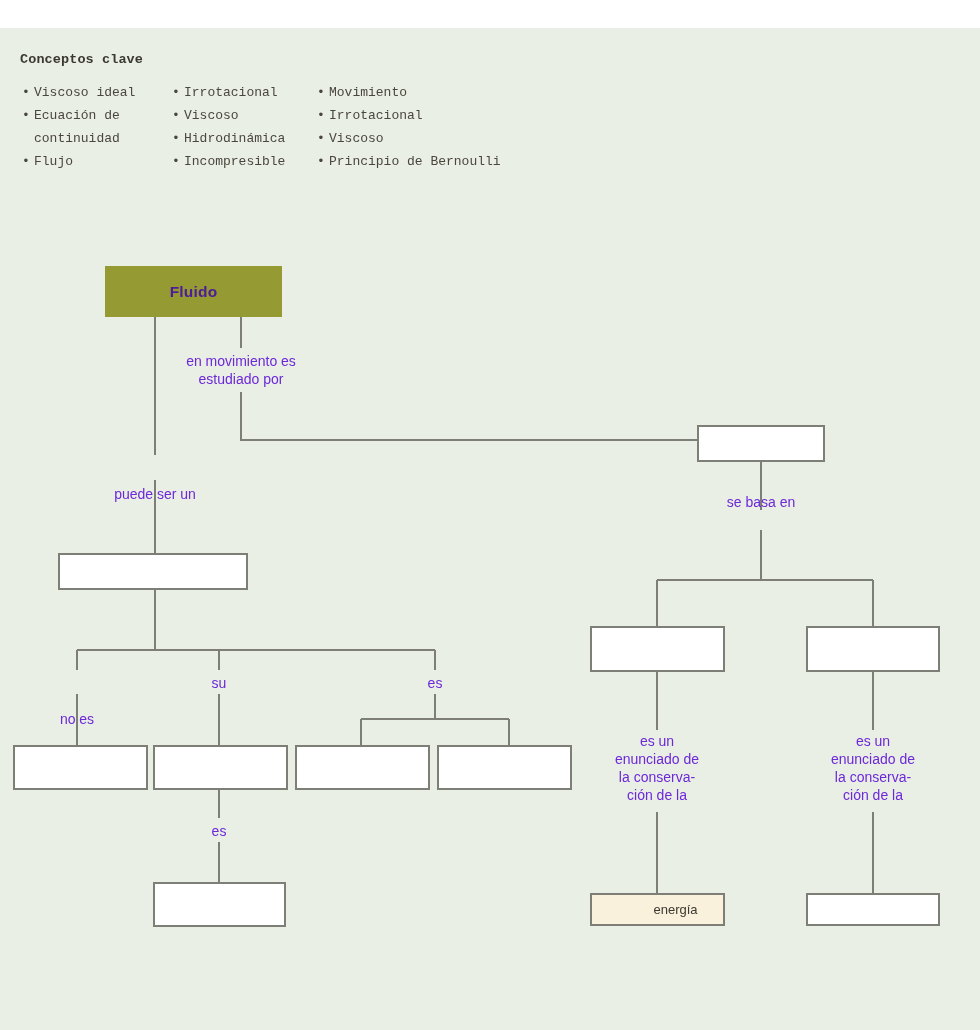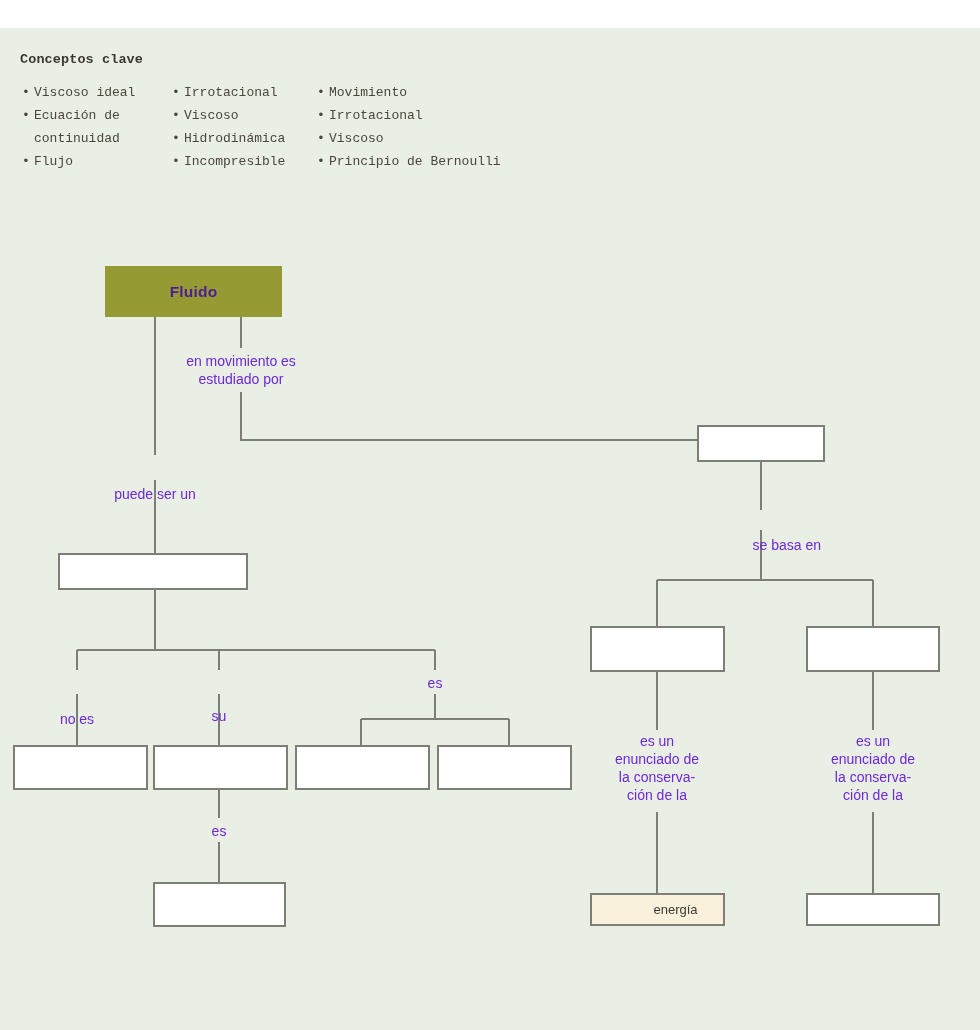--- a/index.html
+++ b/index.html
@@ -286,25 +286,25 @@
 
     <div class="node" style="left:806px; top:893px; width:134px; height:33px;">
       <span></span>
     </div>
 
     <div class="edge-label" style="left:141px; top:352px; width:200px;">en movimiento es
 estudiado por</div>
 
     <div class="edge-label" style="left:85px; top:460px; width:140px;margin-top:25px;">puede ser un</div>
 
-    <div class="edge-label" style="left:701px; top:536px; width:120px;text-align:right;">se basa en</div>
+    <div class="edge-label" style="left:701px; top:493px; width:120px;">se basa en</div>
 
     <div class="edge-label" style="left:32px; top:710px; width:90px;">no es</div>
 
-    <div class="edge-label" style="left:189px; top:707px; width:60px;">su</div>
+    <div class="edge-label" style="left:189px; top:674px; width:60px;">su</div>
 
     <div class="edge-label" style="left:405px; top:674px; width:60px;">es</div>
 
     <div class="edge-label" style="left:189px; top:822px; width:60px;">es</div>
 
     <div class="edge-label" style="left:577px; top:732px; width:160px;">es un
 enunciado de
 la conserva-
 ción de la</div>
 

